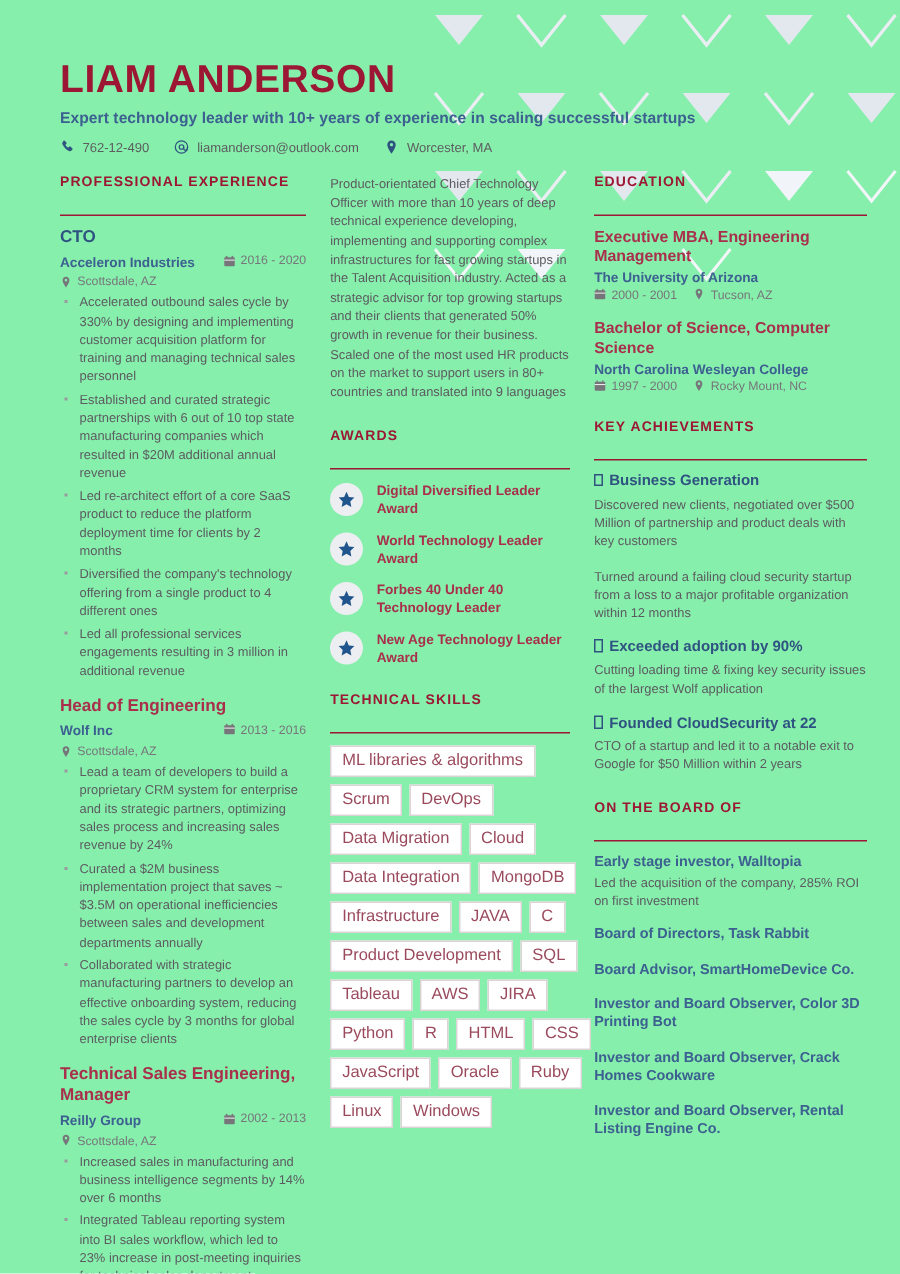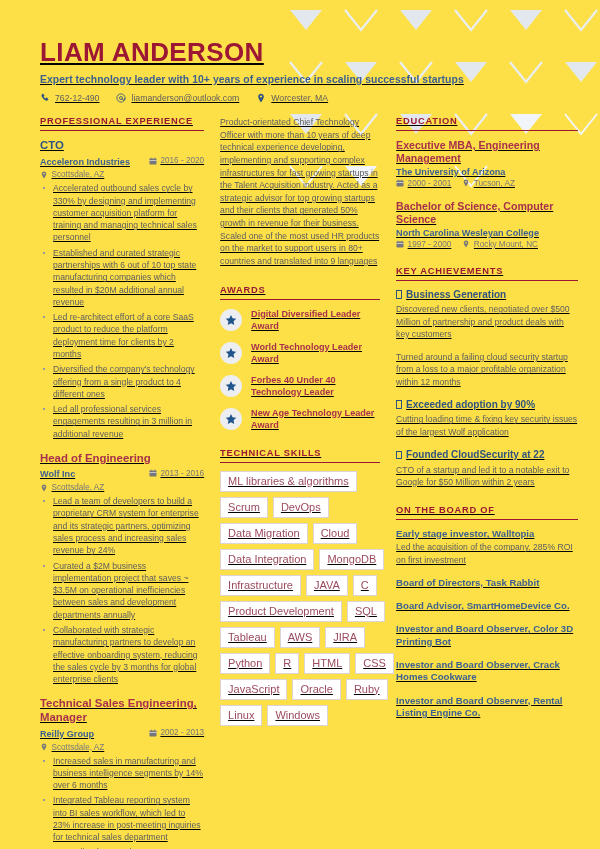--- a/index.html
+++ b/index.html
@@ -9,23 +9,22 @@
     height: 849px;
     background: #ffffff;
     font-family: "Liberation Sans", sans-serif;
     -webkit-font-smoothing: antialiased;
   }
 
   #page {
     position: relative;
     width: 600px;
     height: 849px;
-    background: #fde047;
+    background: #86efac;
     overflow: hidden;
-    text-decoration: underline;
   }
 
   
   #watermark {
     position: absolute;
     top: 0; right: 0;
     width: 330px;
     height: 250px;
     pointer-events: none;
     z-index: 0;
@@ -87,21 +86,21 @@
   .col-mid   { width: 176px; padding-right: 16px; }
   .col-right { width: 184px; }
 
   
   .sect { margin-bottom: 17px; }
   .sect-title {
     color: #9b1734;
     font-size: 9.3px;
     font-weight: bold;
     letter-spacing: 0.75px;
-    padding-bottom: 4px;
+    padding-bottom: 17px;
     margin-bottom: 8px;
     border-bottom: 1.6px solid #9b1734;
   }
 
   
   .job { margin-bottom: 12px; }
   .job:last-child { margin-bottom: 0; }
   .job-title {
     font-size: 11.4px;
     font-weight: bold;

